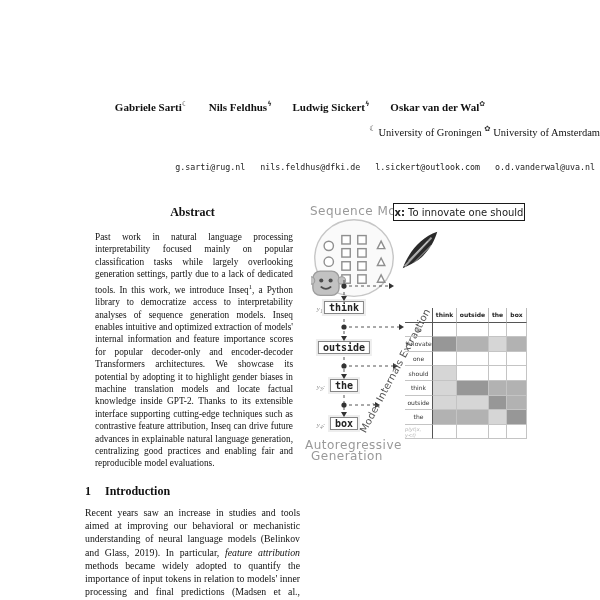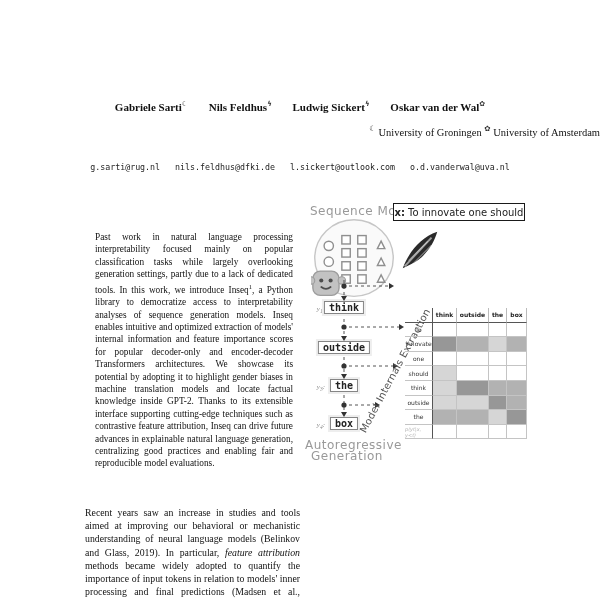--- a/index.html
+++ b/index.html
@@ -9,21 +9,21 @@
   .title{position:absolute;top:62px;left:0;width:600px;text-align:center;
          font-size:14px;font-weight:bold;}
   .title .quill{display:inline-block;vertical-align:-3px;margin-right:5px;}
   .authors{position:absolute;top:100px;left:0;width:600px;text-align:center;
            font-size:11px;font-weight:bold;}
   .authors .au{margin:0 9px;text-align:right;}
   .mark{font-family:"DejaVu Sans",sans-serif;font-size:7px;vertical-align:super;color:#333;}
   .affil{position:absolute;left:0;width:600px;text-align:right;font-size:10.5px;}
   .affil1{top:124px;} .affil2{top:144px;}
   .affil .mark{font-size:7.5px;}
-  .emails{position:absolute;top:162px;left:0;width:600px;text-align:center;
+  .emails{position:absolute;top:162px;left:0;width:600px;text-align:right;
           font-family:"DejaVu Sans Mono",monospace;font-size:8.3px;color:#222;}
   .emails span{margin:0 5px;}
   
   .abs-head{position:absolute;top:205px;left:85px;width:215px;text-align:center;
             font-size:12px;font-weight:bold;}
   .abs-body{position:absolute;top:231px;left:95px;width:198px;font-size:9.3px;
             line-height:12.4px;text-align:justify;}
   .abs-body sup{font-size:6.5px;}
   .sec-head{position:absolute;top:484px;left:85px;width:215px;font-size:12px;font-weight:bold;}
   .sec-head .num{margin-right:14px;}
@@ -84,22 +84,26 @@
     <span>University of Amsterdam</span>
   </div>
 
   <div class="emails">
     <span>g.sarti@rug.nl</span>
     <span>nils.feldhus@dfki.de</span>
     <span>l.sickert@outlook.com</span>
     <span>o.d.vanderwal@uva.nl</span>
   </div>
 
+  <div class="abs-head">Abstract</div>
   <div class="abs-body"><span>Past work in natural language processing interpretability focused mainly on popular classification tasks while largely overlooking generation settings, partly due to a lack of dedicated tools. In this work, we introduce Inseq</span><sup>1</sup><span>, a Python library to democratize access to interpretability analyses of sequence generation models. Inseq enables intuitive and optimized extraction of models' internal information and feature importance scores for popular decoder-only and encoder-decoder Transformers architectures. We showcase its potential by adopting it to highlight gender biases in machine translation models and locate factual knowledge inside GPT-2. Thanks to its extensible interface supporting cutting-edge techniques such as contrastive feature attribution, Inseq can drive future advances in explainable natural language generation, centralizing good practices and enabling fair and reproducible model evaluations.</span></div>
 
+  <div class="sec-head">
+    <span class="num">1</span><span>Introduction</span>
+  </div>
   <div class="intro-body"><span>Recent years saw an increase in studies and tools aimed at improving our behavioral or mechanistic understanding of neural language models (Belinkov and Glass, 2019). In particular, </span><i>feature attribution</i><span> methods became widely adopted to quantify the importance of input tokens in relation to models' inner processing and final predictions (Madsen et al., 2022b). Many studies applied such techniques</span></div>
 
   <div id="figure">
 
     <div class="fig-gray seq-label">Sequence Model</div>
 
     <svg style="position:absolute;left:6px;top:16px;" width="86" height="84" viewBox="0 0 92 88">
       <ellipse cx="46" cy="44" rx="42" ry="41" fill="#fafafa" stroke="#c6c6c6" stroke-width="1.5"></ellipse>
       <circle cx="19" cy="31" r="5" fill="#fff" stroke="#8f8f8f" stroke-width="1.5"></circle>
       <circle cx="19" cy="48" r="5" fill="#fff" stroke="#8f8f8f" stroke-width="1.5"></circle>

